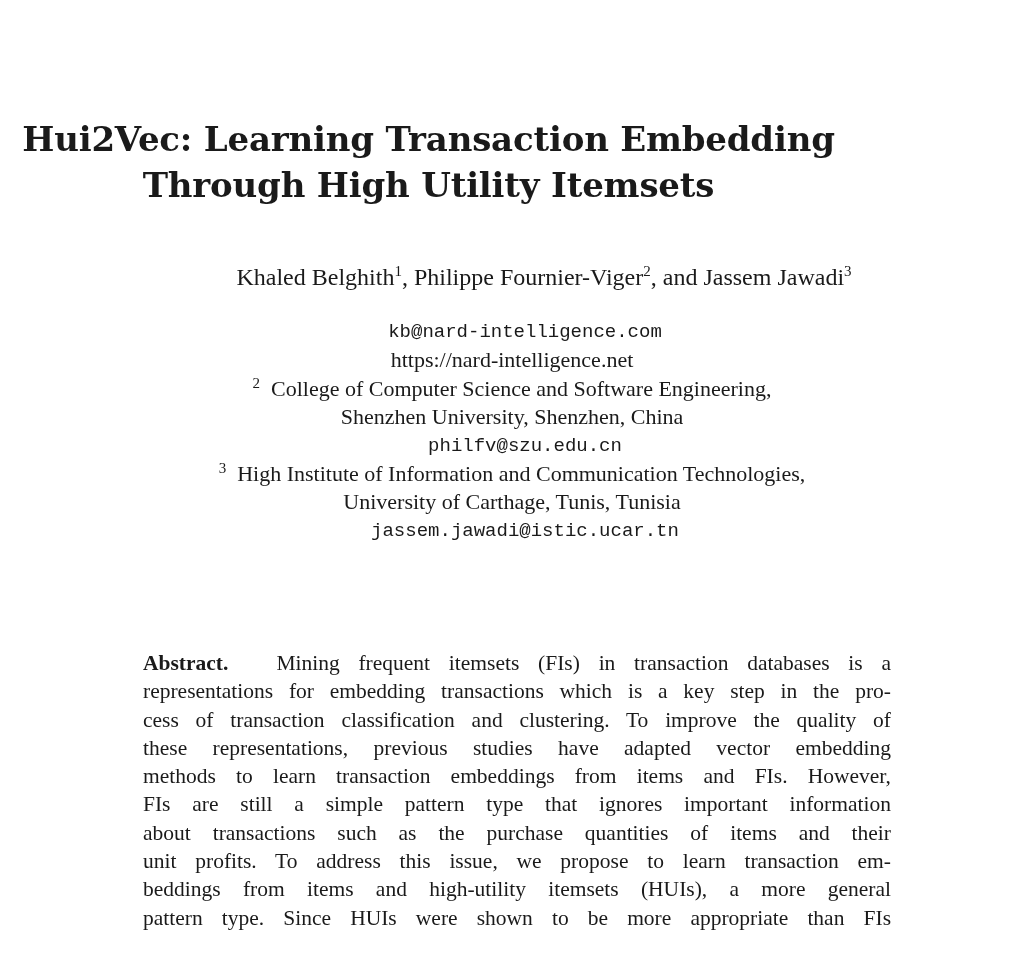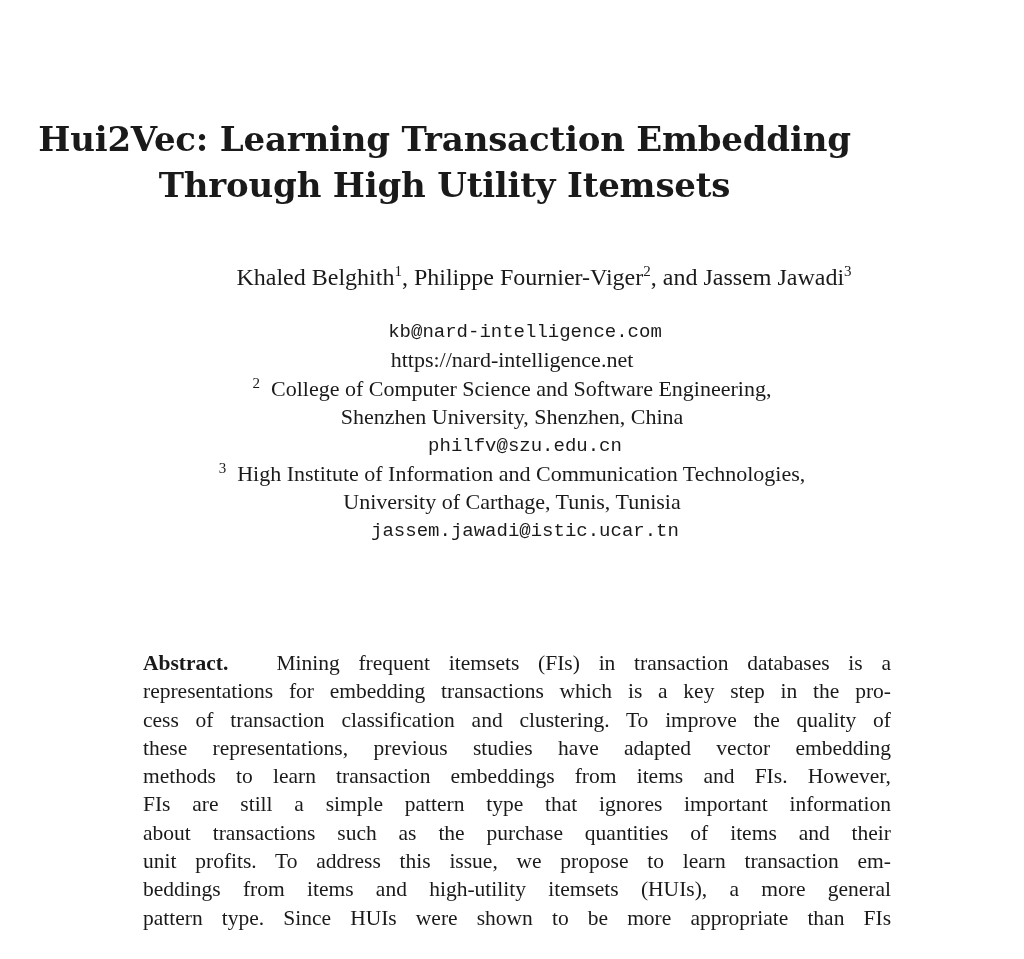--- a/index.html
+++ b/index.html
@@ -1,17 +1,17 @@
 <!DOCTYPE html>
 <html><head>
 <meta charset="utf-8">
 <style>
   html, body { margin: 0; padding: 0; background: #ffffff; }
   body { width: 1024px; height: 959px; overflow: hidden; position: relative; color: #1a1a1a; font-family: "DejaVu Serif", "Liberation Serif", serif; }
-  .title { position: absolute; top: 116px; left: 0; width: 857px; text-align: center; font-family: "DejaVu Serif", serif; font-weight: bold; font-size: 34px; line-height: 46px; letter-spacing: -0.2px; padding-left: 16px; }
+  .title { position: absolute; top: 116px; left: 0; width: 857px; text-align: center; font-family: "DejaVu Serif", serif; font-weight: bold; font-size: 34px; line-height: 46px; letter-spacing: -0.2px; }
   .authors { position: absolute; top: 262px; left: 0; width: 1024px; text-align: center; font-family: "Liberation Serif", serif; font-size: 24px; line-height: 30px; margin-left: 32px; }
   .authors sup, .aff sup { font-size: 15px; vertical-align: super; line-height: 0; }
   .affs { position: absolute; top: 318px; left: 0; width: 1024px; text-align: center; font-family: "Liberation Serif", serif; font-size: 22px; }
   .aff-line { height: 28.4px; line-height: 28.4px; white-space: nowrap; }
   .mono { font-family: "Liberation Mono", "DejaVu Sans Mono", monospace; font-size: 19px; padding-left: 26px; }
   .abstract { position: absolute; top: 649px; left: 143px; width: 748px; font-family: "Liberation Serif", serif; font-size: 21.5px; line-height: 28.3px; }
   .abs-line { display: block; text-align: justify; text-align-last: justify; white-space: nowrap; height: 28.3px; overflow: visible; }
   .abs-line.flex { display: flex; justify-content: space-between; gap: 40px; }
   .abs-label { font-weight: bold; margin-right: 8px; }
 </style>

